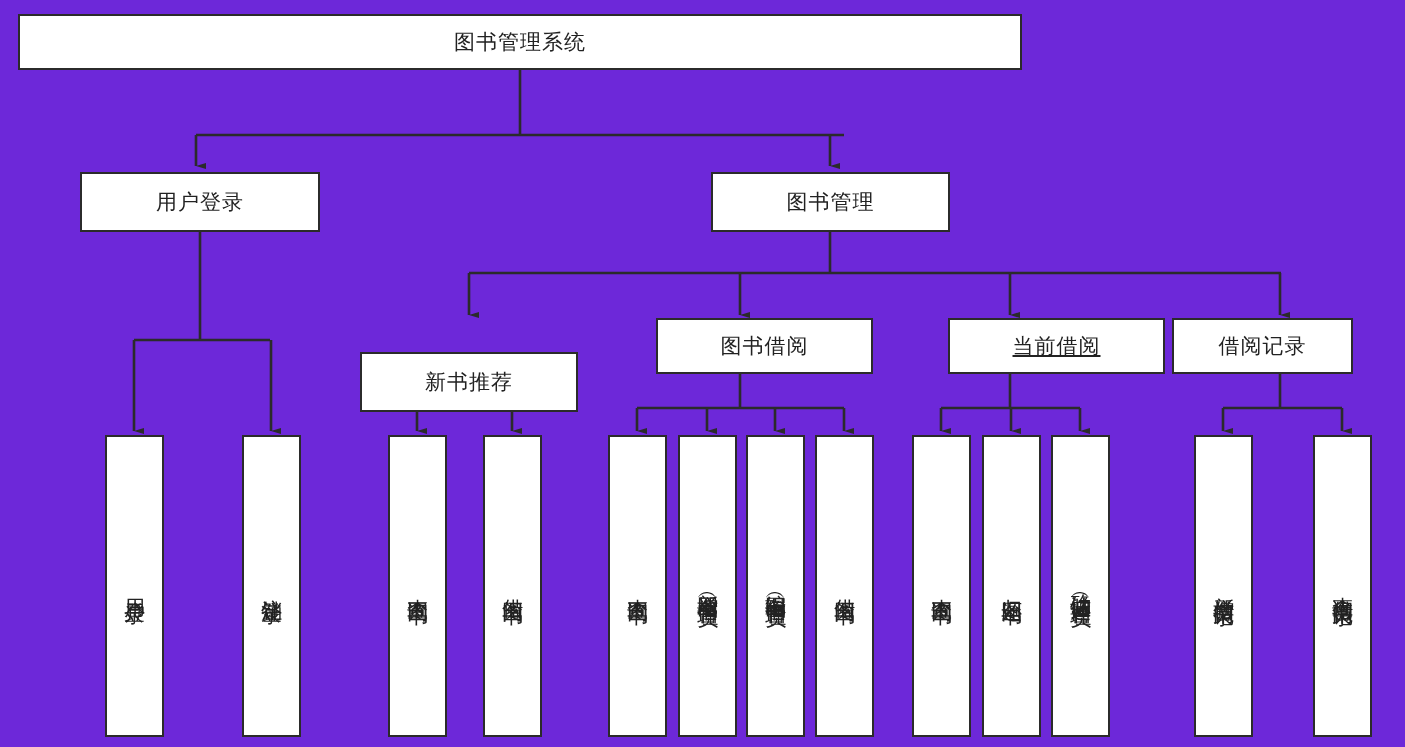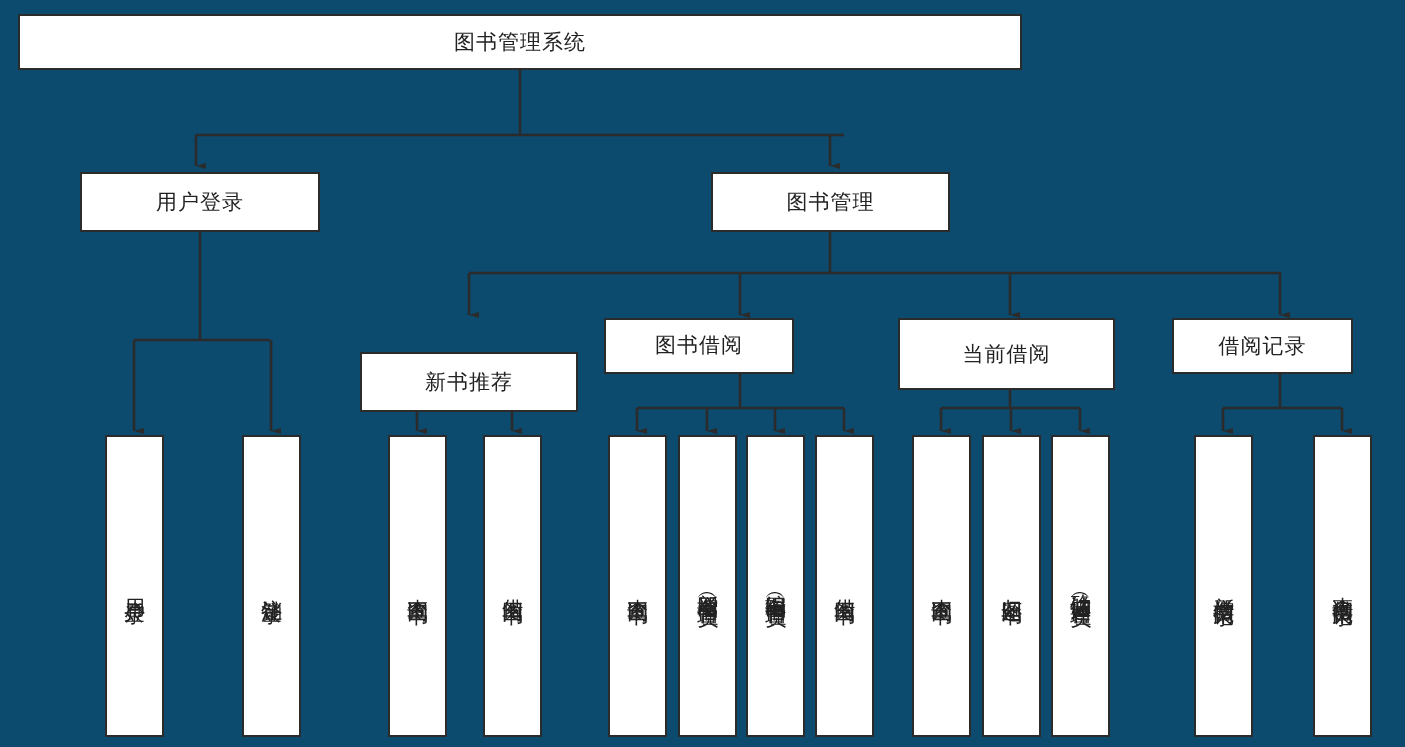--- a/index.html
+++ b/index.html
@@ -7,21 +7,21 @@
     padding: 0;
     background: #ffffff;
   }
   body {
     font-family: "Liberation Sans", "DejaVu Sans", sans-serif;
   }
   #canvas {
     position: relative;
     width: 1405px;
     height: 747px;
-    background: #0c4a6e;
+    background: #6d28d9;
     overflow: hidden;
   }
   #wires {
     position: absolute;
     left: 0;
     top: 0;
     width: 1405px;
     height: 747px;
     pointer-events: none;
   }
@@ -131,24 +131,24 @@
   <div class="node horiz" style="left:80px; top:172px; width:240px; height:60px;">
     <span class="nlabel">用户登录</span>
   </div>
   <div class="node horiz" style="left:711px; top:172px; width:239px; height:60px;text-align:center;">
     <span class="nlabel">图书管理</span>
   </div>
 
   <div class="node horiz" style="left:360px; top:318px; width:218px; height:60px;margin-top:34px;">
     <span class="nlabel">新书推荐</span>
   </div>
-  <div class="node horiz" style="left:604px; top:318px; width:190px; height:56px;font-family:Liberation Serif, serif;">
+  <div class="node horiz" style="left:656px; top:318px; width:217px; height:56px;">
     <span class="nlabel">图书借阅</span>
   </div>
-  <div class="node horiz" style="left:898px; top:318px; width:217px; height:72px;">
+  <div class="node horiz" style="left:948px; top:318px; width:217px; height:56px;text-decoration:underline;">
     <span class="nlabel">当前借阅</span>
   </div>
   <div class="node horiz" style="left:1172px; top:318px; width:181px; height:56px;">
     <span class="nlabel">借阅记录</span>
   </div>
 
   <div class="node vert" style="left:105px; top:435px; width:59px; height:302px;">
     <span class="nlabel">用户登录</span>
   </div>
   <div class="node vert" style="left:242px; top:435px; width:59px; height:302px;">

